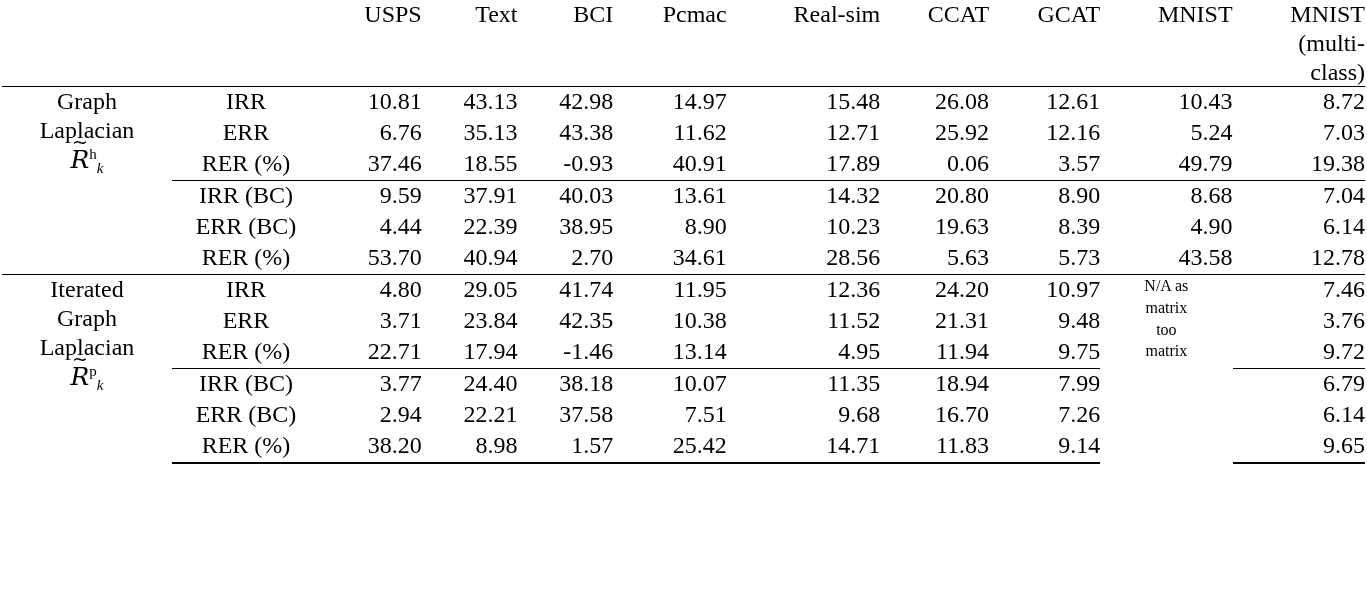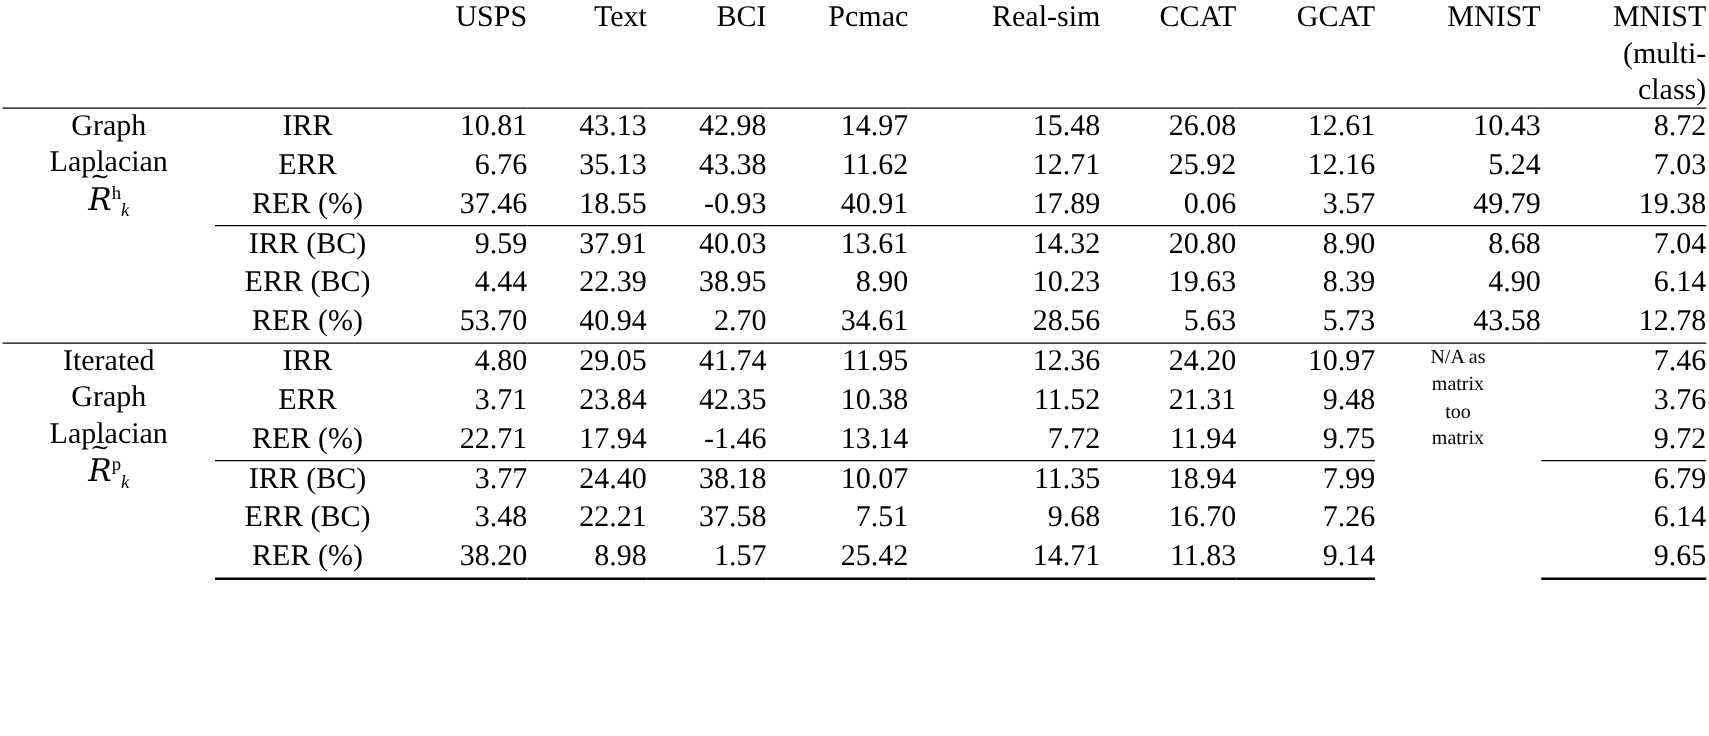--- a/index.html
+++ b/index.html
@@ -268,40 +268,40 @@
         <td class="num bold">21.31</td>
         <td class="num bold">9.48</td>
         <td class="num bold">3.76</td>
       </tr>
       <tr class="rowspace-bot">
         <td class="col-metric">RER (%)</td>
         <td class="num">22.71</td>
         <td class="num">17.94</td>
         <td class="num">-1.46</td>
         <td class="num">13.14</td>
-        <td class="num">7.72</td>
+        <td class="num">4.95</td>
         <td class="num">11.94</td>
         <td class="num">9.75</td>
         <td class="num">9.72</td>
       </tr>
 
       <tr class="rule-thin-partial rowspace-top">
         <td class="col-metric thinline">IRR (BC)</td>
         <td class="num thinline">3.77</td>
         <td class="num thinline">24.40</td>
         <td class="num thinline">38.18</td>
         <td class="num thinline">10.07</td>
         <td class="num thinline">11.35</td>
         <td class="num thinline">18.94</td>
         <td class="num thinline">7.99</td>
         <td class="num thinline">6.79</td>
       </tr>
       <tr>
         <td class="col-metric">ERR (BC)</td>
-        <td class="num bold">3.48</td>
+        <td class="num bold">2.94</td>
         <td class="num bold">22.21</td>
         <td class="num bold">37.58</td>
         <td class="num bold">7.51</td>
         <td class="num bold">9.68</td>
         <td class="num bold">16.70</td>
         <td class="num bold">7.26</td>
         <td class="num bold">6.14</td>
       </tr>
       <tr class="rule-bottom rowspace-bot">
         <td class="col-metric">RER (%)</td>

